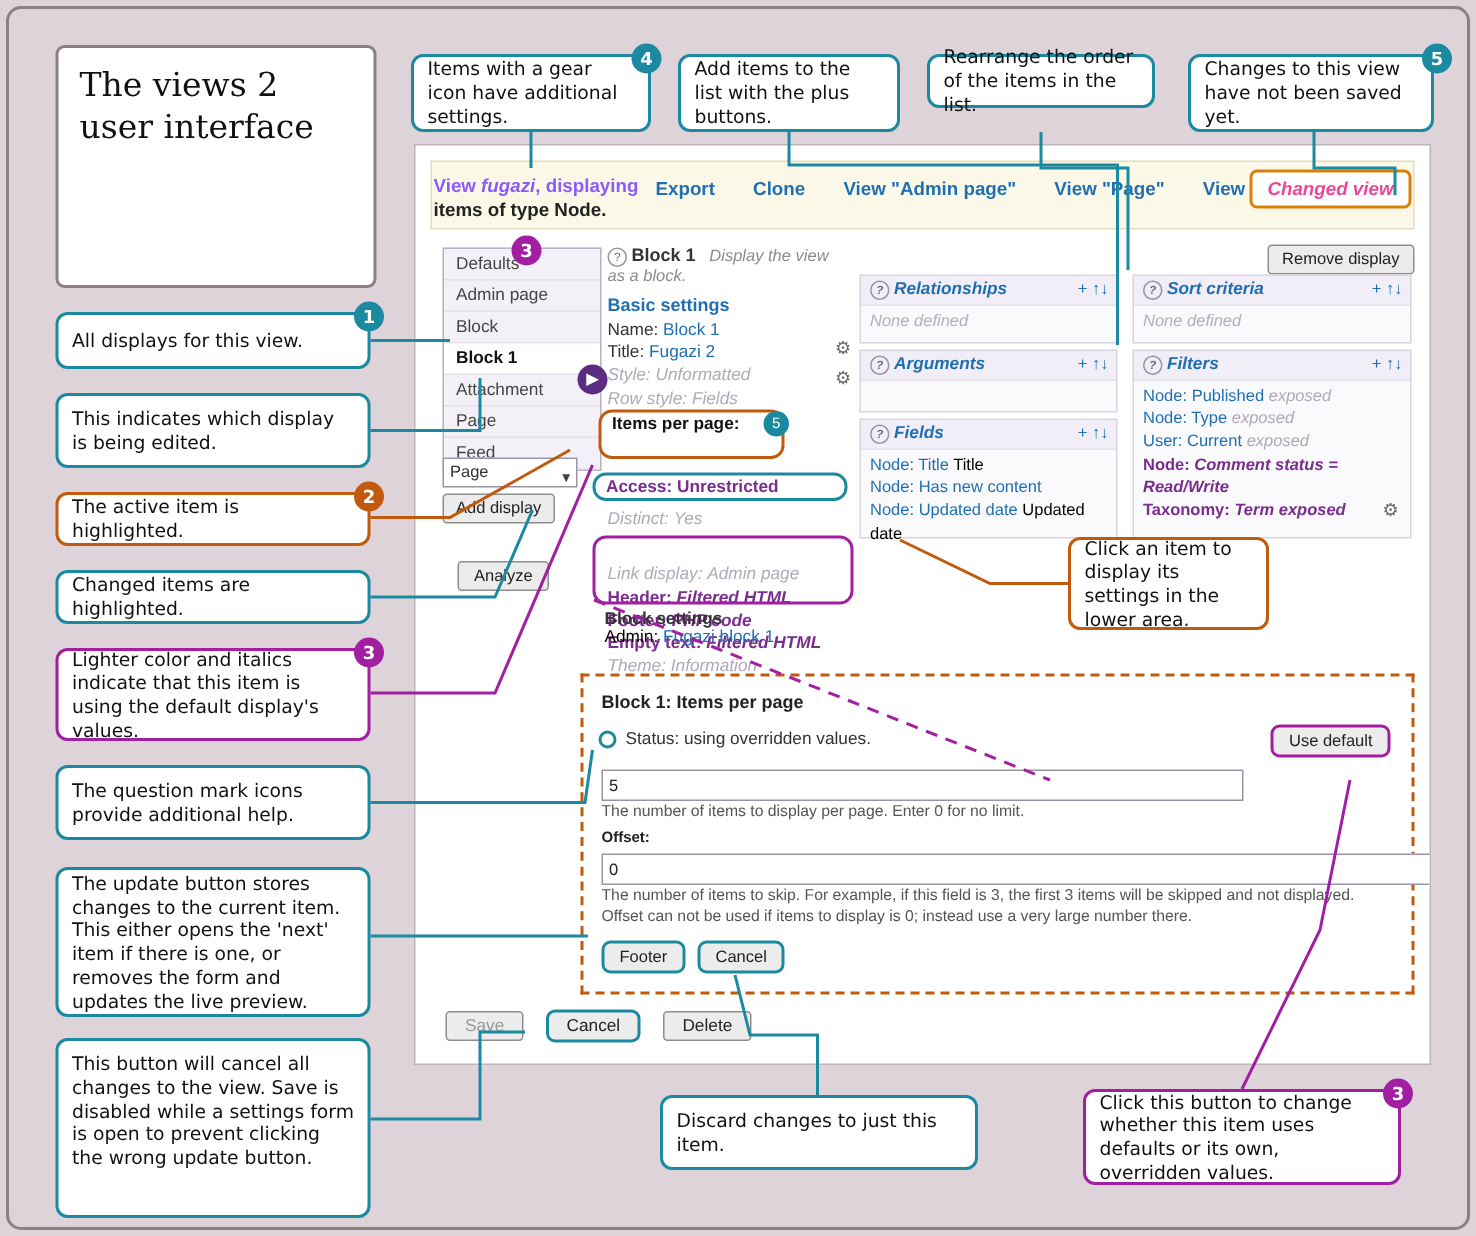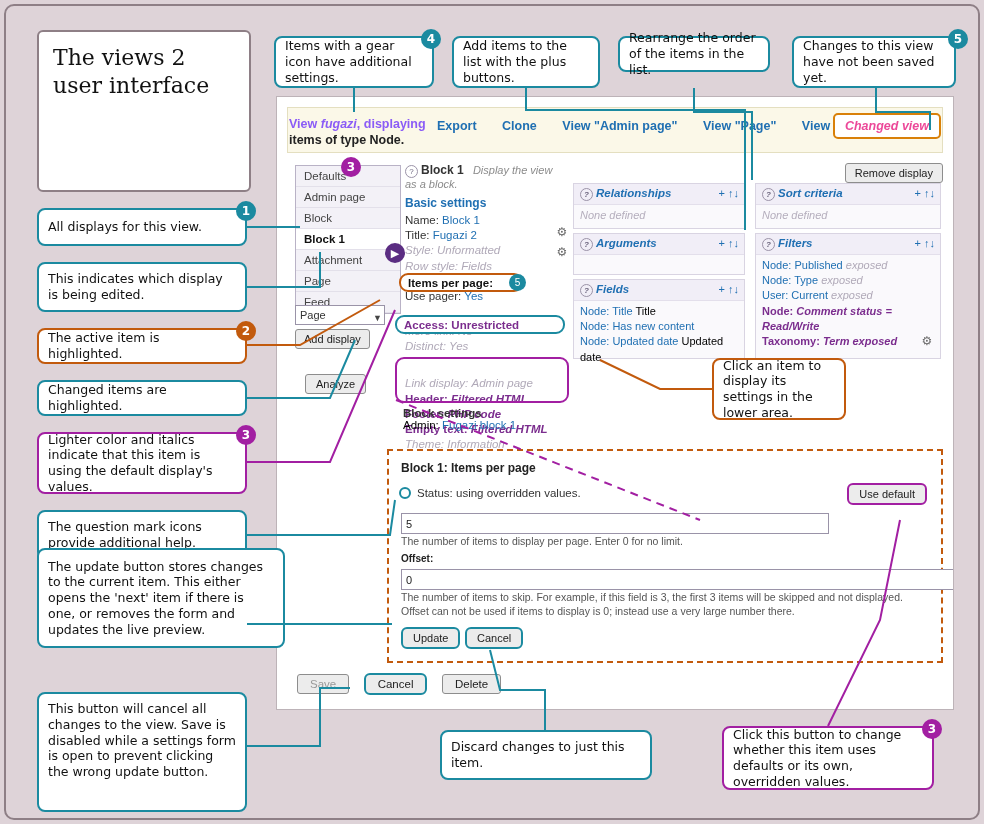--- a/index.html
+++ b/index.html
@@ -109,21 +109,21 @@
   .pane .none{color:#b5aebd;font-style:italic;}
   .pane .ctl{position:absolute;right:5px;top:3px;font-size:11px;color:#1f6fb2;}
   .qm{display:inline-block;width:11px;height:11px;border-radius:50%;border:1px solid #9b93a8;color:#6f6880;font-size:8px;text-align:center;line-height:11px;margin-right:3px;}
   #removedisplay{
     position:absolute;right:10px;top:66px;padding:3px 9px;font-size:11px;
     border:1px solid #8d8d8d;border-radius:3px;background:#ececec;color:#222;
   }
 
   
   #ipp{
-    position:absolute;left:122px;top:176px;width:124px;height:19px;
+    position:absolute;left:122px;top:176px;width:124px;height:33px;
     border:2px solid #c25a0d;border-radius:9px;background:#fff;
     font-size:11.5px;font-weight:bold;color:#111;line-height:17px;padding-left:7px;box-sizing:border-box;
   }
   #ippbadge{
     position:absolute;left:232px;top:177px;width:17px;height:17px;border-radius:50%;
     background:#1b8aa0;color:#fff;font-size:10px;text-align:center;line-height:17px;
   }
   #access{
     position:absolute;left:118px;top:218px;width:170px;height:19px;
     border:2px solid #1b8aa0;border-radius:9px;background:#fff;
@@ -308,21 +308,21 @@
     <div id="usedefault">Use default</div>
 
     <input type="text" style="top: 62px;" value="5">
     <div class="help" style="top:84px">The number of items to display per page. Enter 0 for no limit.</div>
 
     <div class="lbl" style="top:102px">Offset:</div>
     <input type="text" style="top: 118px; width: 610px;" value="0">
     <div class="help" style="top:140px">The number of items to skip. For example, if this field is 3, the first 3 items will be skipped and not displayed.</div>
     <div class="help" style="top:154px">Offset can not be used if items to display is 0; instead use a very large number there.</div>
 
-    <div class="btn" id="updatebtn">Update</div>
+    <div class="btn" id="updatebtn">Footer</div>
     <div class="btn" id="cancelbtn2">Cancel</div>
   </div>
 
   <div id="bottombtns">
     <span class="btn dis">Save</span>
     <span class="btn ring">Cancel</span>
     <span class="btn">Delete</span>
   </div>
 </div>
 
@@ -346,21 +346,21 @@
 
 <div class="callout purple" style="left:37px;top:432px;width:210px;height:62px;display:flex;align-items:center">
   <span>Lighter color and italics indicate that this item is using the default display's values.</span>
 </div>
 <div class="badge purple" style="left:236px;top:425px">3</div>
 
 <div class="callout" style="left:37px;top:510px;width:210px;height:50px;display:flex;align-items:center">
   <span>The question mark icons provide additional help.</span>
 </div>
 
-<div class="callout" style="left:37px;top:548px;width:248px;height:100px;display:flex;align-items:center">
+<div class="callout" style="left:37px;top:578px;width:210px;height:100px;display:flex;align-items:center">
   <span>The update button stores changes to the current item. This either opens the 'next' item if there is one, or removes the form and updates the live preview.</span>
 </div>
 
 <div class="callout" style="left:37px;top:692px;width:210px;height:120px;display:flex;">
   <span>This button will cancel all changes to the view. Save is disabled while a settings form is open to prevent clicking the wrong update button.</span>
 </div>
 
 <div class="callout" style="left:274px;top:36px;width:160px;height:52px;display:flex;align-items:center">
   <span>Items with a gear icon have additional settings.</span>
 </div>

